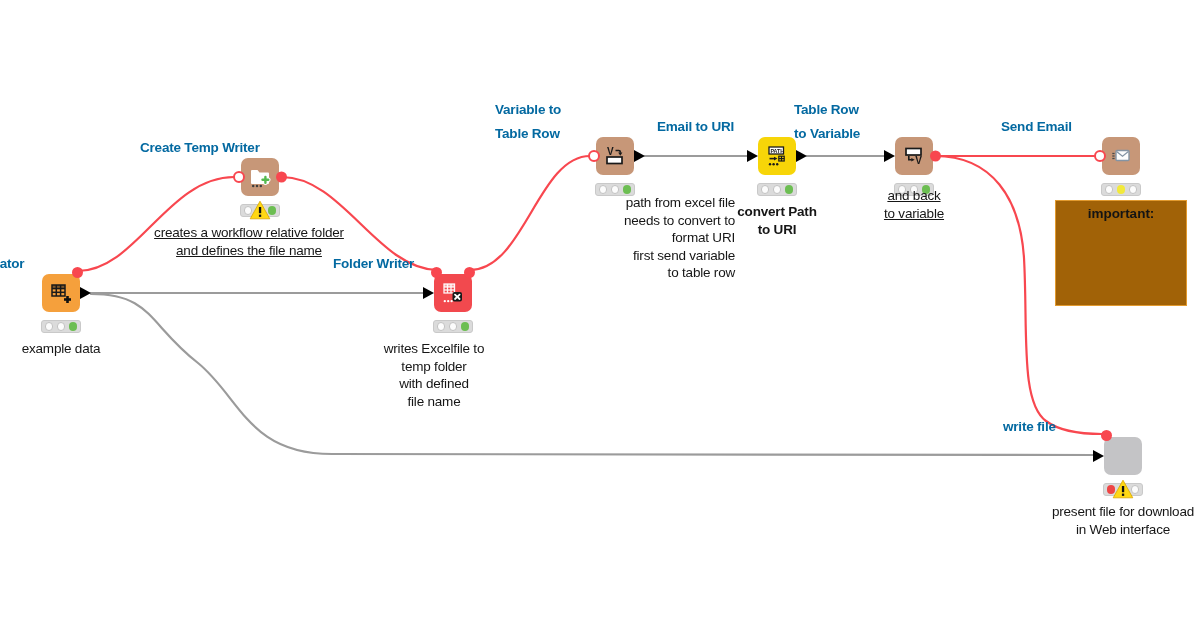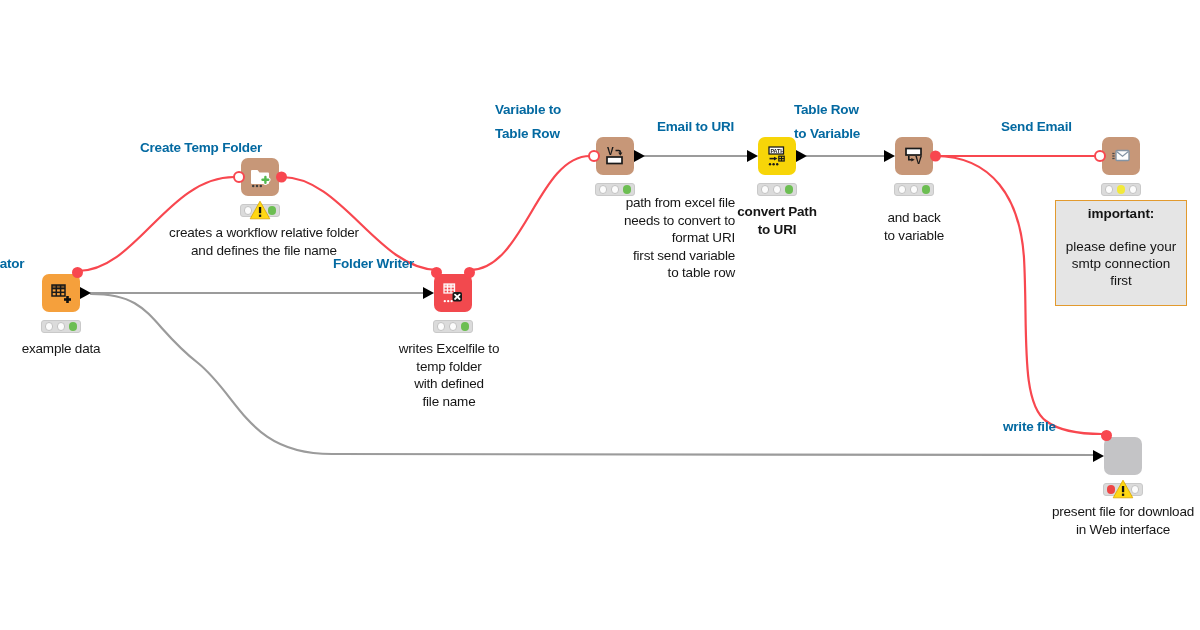--- a/index.html
+++ b/index.html
@@ -63,21 +63,21 @@
         </div>
         <div class="port tri tri-out"></div>
         <div class="port flowdot dot-top-right" style="background: rgb(248, 71, 79);"></div>
       </div>
       <div class="lights" style="left: 41px; top: 320px;">
         <div class="light" style="background: rgb(252, 252, 252); border: 1px solid rgb(194, 194, 194);"></div>
         <div class="light" style="background: rgb(252, 252, 252); border: 1px solid rgb(194, 194, 194);"></div>
         <div class="light" style="background: rgb(108, 190, 82);"></div>
       </div>
       <div class="node-caption" style="left: -59px; top: 340px;">example data</div>
-      <div class="node-title" style="left: 140px; top: 136px;">Create Temp Folder</div>
+      <div class="node-title" style="left: 140px; top: 136px;">Create Temp Writer</div>
       <div class="node" style="left: 241px; top: 158px; background: rgb(199, 151, 120);">
         <div class="node-icon">
           <svg width="26" height="26" viewBox="0 0 26 26">
             <path d="M4 7 a1 1 0 0 1 1 -1 h5.5 l2 2.5 H21 a1 1 0 0 1 1 1 v9.5 a1 1 0 0 1 -1 1 H5 a1 1 0 0 1 -1 -1 Z" fill="#ffffff"></path>
             <g stroke="#ffffff" stroke-width="4.6" stroke-linecap="round">
               <line x1="15.5" y1="15.8" x2="21.3" y2="15.8"></line>
               <line x1="18.4" y1="12.9" x2="18.4" y2="18.7"></line>
             </g>
             <g stroke="#55b94e" stroke-width="2.4" stroke-linecap="round">
               <line x1="15.5" y1="15.8" x2="21.3" y2="15.8"></line>
@@ -96,21 +96,21 @@
       <div class="lights" style="left: 240px; top: 204px;">
         <div class="light" style="background: rgb(252, 252, 252); border: 1px solid rgb(194, 194, 194);"></div>
         <div class="light" style="background: rgb(252, 252, 252); border: 1px solid rgb(194, 194, 194);"></div>
         <div class="light" style="background: rgb(108, 190, 82);"></div>
       </div>
       <div class="warn" style="left: 249px; top: 200px;"><svg width="22" height="20" viewBox="0 0 22 20">
           <path d="M11 1.2 L20.8 18.8 H1.2 Z" fill="#FFD814" stroke="#D9A500" stroke-width="0.8"></path>
           <rect x="9.9" y="7" width="2.3" height="6.2" fill="#111"></rect>
           <rect x="9.9" y="14.6" width="2.3" height="2.3" fill="#111"></rect>
         </svg></div>
-      <div class="node-caption" style="left: 144px; top: 224px;">creates a workflow relative folder
+      <div class="node-caption" style="left: 129px; top: 224px; text-decoration: underline;">creates a workflow relative folder
 and defines the file name</div>
       <div class="node-title" style="left: 333px; top: 252px;">Folder Writer</div>
       <div class="node" style="left: 434px; top: 274px; background: rgb(242, 73, 78);">
         <div class="node-icon">
           <svg width="26" height="26" viewBox="0 0 26 26">
             <g stroke="#ffffff" stroke-width="1.3" fill="none" opacity="0.95">
               <rect x="4" y="4" width="10.5" height="9"></rect>
               <line x1="4" y1="7" x2="14.5" y2="7"></line>
               <line x1="4" y1="10" x2="14.5" y2="10"></line>
               <line x1="7.5" y1="4" x2="7.5" y2="13"></line>
@@ -131,21 +131,21 @@
         </div>
         <div class="port tri tri-in"></div>
         <div class="port flowdot dot-top-left" style="background: rgb(248, 71, 79);"></div>
         <div class="port flowdot dot-top-right" style="background: rgb(248, 71, 79);"></div>
       </div>
       <div class="lights" style="left: 433px; top: 320px;">
         <div class="light" style="background: rgb(252, 252, 252); border: 1px solid rgb(194, 194, 194);"></div>
         <div class="light" style="background: rgb(252, 252, 252); border: 1px solid rgb(194, 194, 194);"></div>
         <div class="light" style="background: rgb(108, 190, 82);"></div>
       </div>
-      <div class="node-caption" style="left: 329px; top: 340px;">writes Excelfile to
+      <div class="node-caption" style="left: 314px; top: 340px;">writes Excelfile to
 temp folder
 with defined
 file name</div>
       <div class="node-title" style="left: 495px; top: 98px;">Variable to
 Table Row</div>
       <div class="node" style="left: 596px; top: 137px; background: rgb(199, 151, 120);">
         <div class="node-icon">
           <svg width="26" height="26" viewBox="0 0 26 26">
             <text x="5" y="11.8" font-size="10" font-weight="bold" fill="#1a1a1a" font-family="Liberation Sans,sans-serif">V</text>
             <path d="M13.5 7.5 h3.2 a1.6 1.6 0 0 1 1.6 1.6 v0.6" fill="none" stroke="#1a1a1a" stroke-width="1.7"></path>
@@ -208,21 +208,21 @@
           </svg>
         </div>
         <div class="port tri tri-in"></div>
         <div class="port flowdot flow-out" style="background: rgb(248, 71, 79);"></div>
       </div>
       <div class="lights" style="left: 894px; top: 183px;">
         <div class="light" style="background: rgb(252, 252, 252); border: 1px solid rgb(194, 194, 194);"></div>
         <div class="light" style="background: rgb(252, 252, 252); border: 1px solid rgb(194, 194, 194);"></div>
         <div class="light" style="background: rgb(108, 190, 82);"></div>
       </div>
-      <div class="node-caption" style="left: 794px; top: 209px;">and back
+      <div class="node-caption" style="left: 794px; top: 187px; text-decoration: underline;">and back
 to variable</div>
       <div class="node-title" style="left: 1001px; top: 115px;">Send Email</div>
       <div class="node" style="left: 1102px; top: 137px; background: rgb(199, 151, 120);">
         <div class="node-icon">
           <svg width="26" height="26" viewBox="0 0 26 26">
             <rect x="8" y="7.5" width="13" height="10" rx="1" fill="#fdfdfd" stroke="#8494A4" stroke-width="1.4"></rect>
             <path d="M8.6 8.6 L14.5 13.2 L20.4 8.6" fill="none" stroke="#8494A4" stroke-width="1.3"></path>
             <g stroke="#4a4a4a" stroke-width="1.3">
               <line x1="4.3" y1="10.5" x2="6.6" y2="10.5"></line>
               <line x1="4.3" y1="13" x2="6.6" y2="13"></line>
@@ -249,18 +249,16 @@
         <div class="light" style="background: rgb(252, 252, 252); border: 1px solid rgb(194, 194, 194);"></div>
       </div>
       <div class="warn" style="left: 1112px; top: 479px;"><svg width="22" height="20" viewBox="0 0 22 20">
           <path d="M11 1.2 L20.8 18.8 H1.2 Z" fill="#FFD814" stroke="#D9A500" stroke-width="0.8"></path>
           <rect x="9.9" y="7" width="2.3" height="6.2" fill="#111"></rect>
           <rect x="9.9" y="14.6" width="2.3" height="2.3" fill="#111"></rect>
         </svg></div>
       <div class="node-caption" style="left: 1003px; top: 503px;">present file for download
 in Web interface</div>
     </div>
-  <div class="annotation" id="annotation-box" style="left: 1055px; top: 200px; width: 132px; height: 106px; background: #e5e5e5; border: 1px solid rgb(226, 154, 46);">
+  <div class="annotation" id="annotation-box" style="left: 1055px; top: 200px; width: 132px; height: 106px; background: #a16207; border: 1px solid rgb(226, 154, 46);">
     <div class="annotation-title">important:</div>
-    <div class="annotation-body">please define your
-smtp connection first</div>
   </div>
 </div>
 
 </body></html>

